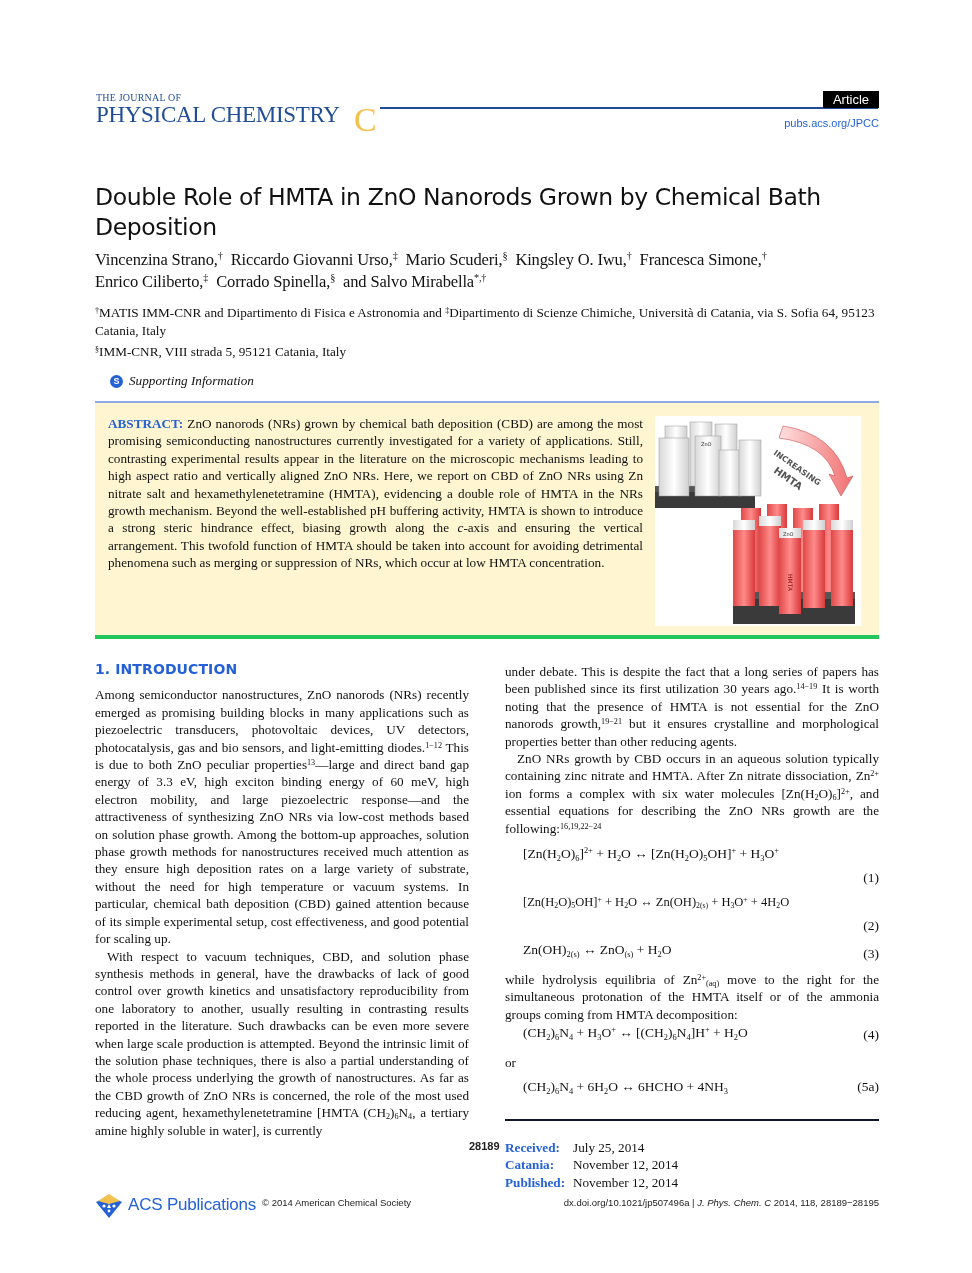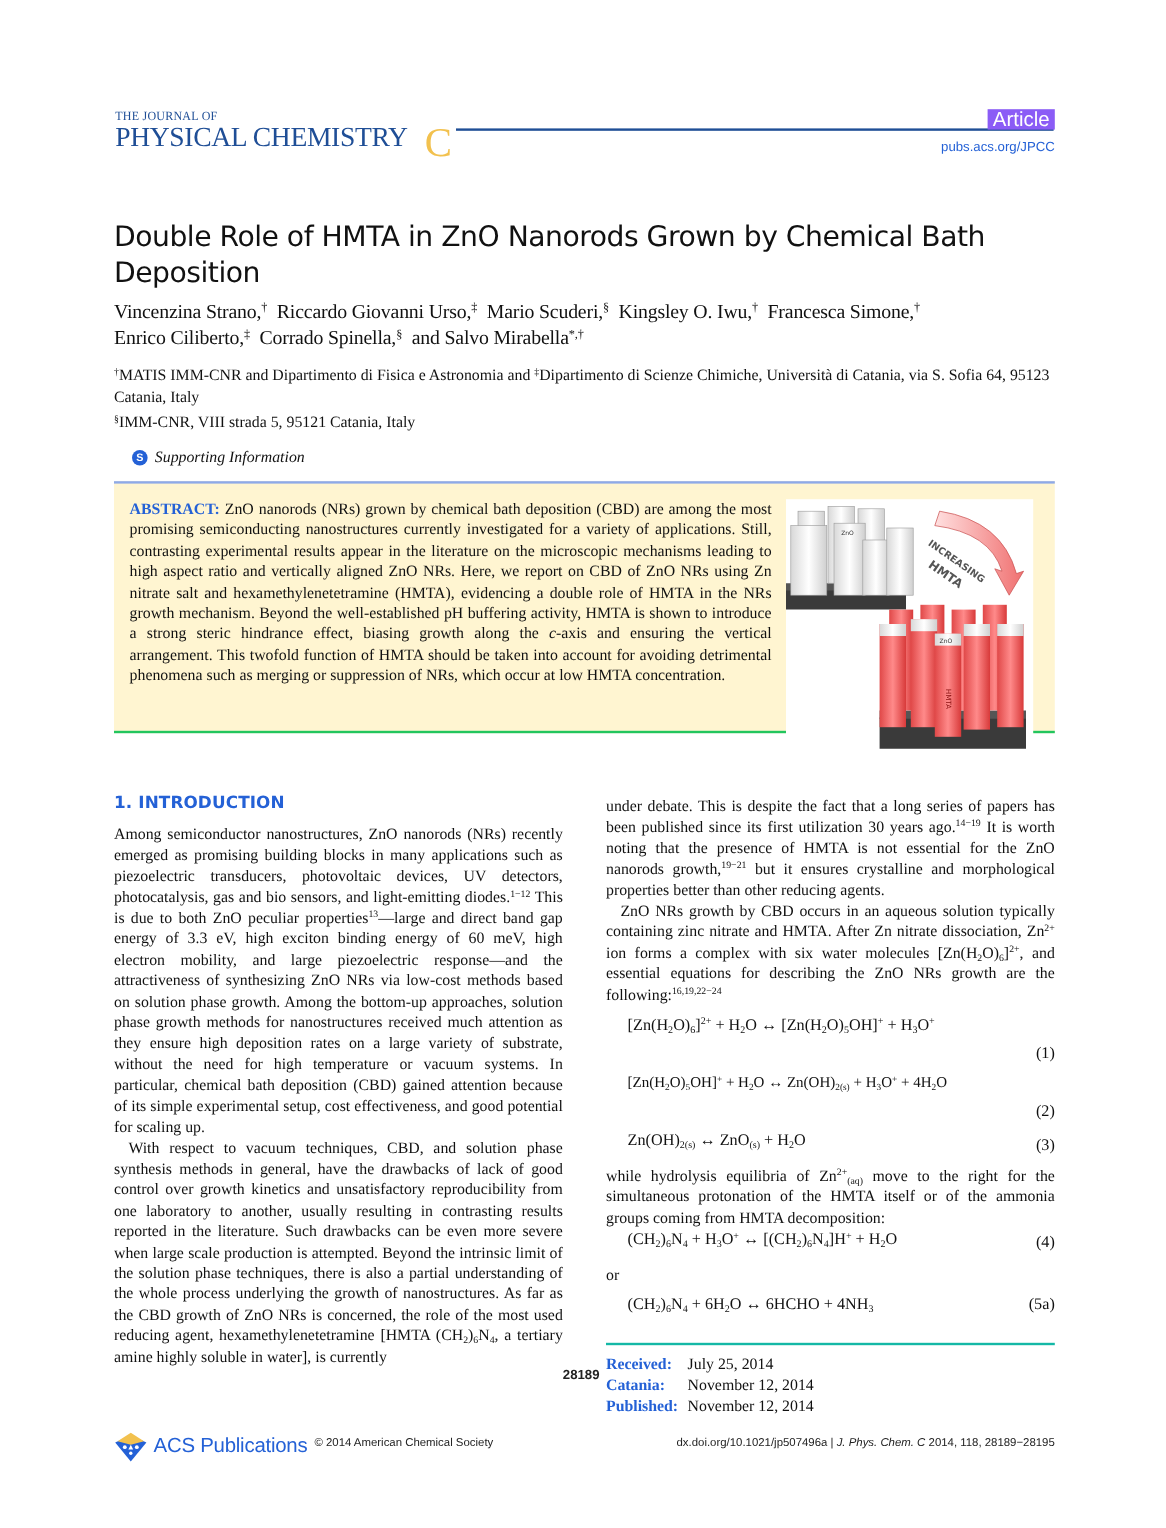--- a/index.html
+++ b/index.html
@@ -5,36 +5,36 @@
   * { box-sizing: border-box; margin: 0; padding: 0; }
   html, body { width: 972px; height: 1273px; background: #ffffff; overflow: hidden; }
   body { position: relative; font-family: "Liberation Serif", serif; color: #111; }
 
   
   .journal-logo { position: absolute; left: 96px; top: 92px; }
   .journal-logo .small { font-family: "Liberation Serif", serif; font-size: 10px; color: #1f4e96; letter-spacing: 0.2px; line-height: 12px; transform: scaleY(1.05); }
   .journal-logo .big { font-family: "Liberation Serif", serif; font-size: 23px; color: #1f4e96; line-height: 22px; letter-spacing: -0.3px; }
   .journal-logo .big .letter-c { color: #f2c14e; font-size: 34px; font-weight: normal; position: absolute; left: 258px; top: -1px; line-height: 34px; }
   .header-rule { position: absolute; left: 380px; top: 107px; width: 498px; height: 1.5px; background: #1f4e96; }
-  .article-badge { position: absolute; left: 823px; top: 91px; width: 56px; height: 17px; background: #8b5cf6; color: #fff; font-family: "Liberation Sans", sans-serif; font-size: 17px; text-align: center; line-height: 17px; }
+  .article-badge { position: absolute; left: 823px; top: 91px; width: 56px; height: 17px; background: #000000; color: #fff; font-family: "Liberation Sans", sans-serif; font-size: 13px; text-align: center; line-height: 17px; }
   .journal-url { position: absolute; right: 93px; top: 117px; font-family: Liberation Sans, sans-serif; font-size: 11px; color: #2461d6; margin-left: 36px; }
 
   
   .paper-title { position: absolute; left: 95px; top: 182px; width: 790px; font-family: "DejaVu Sans", sans-serif; font-size: 23.5px; line-height: 30px; letter-spacing: -0.4px; color: #111; }
   .authors { position: absolute; left: 95px; top: 249px; width: 790px; font-size: 16.5px; line-height: 22px; letter-spacing: -0.15px; }
   sup { font-size: 0.62em; vertical-align: 0.55em; line-height: 0; }
   sub { font-size: 0.62em; vertical-align: -0.3em; line-height: 0; }
   .affil { position: absolute; left: 95px; width: 790px; font-size: 13.2px; line-height: 18px; }
   .affil1 { top: 304px; }
   .affil2 { top: 343px; }
   .supporting { position: absolute; left: 110px; top: 373px; font-size: 13.2px; font-style: italic; display: flex; align-items: center; gap: 6px; }
   .si-icon { width: 13px; height: 13px; border-radius: 50%; background: #2461d6; color: #fff; font-family: "Liberation Sans", sans-serif; font-style: normal; font-weight: bold; font-size: 9px; text-align: center; line-height: 13px; }
 
   
-  .abstract-box { position: absolute; left: 95px; top: 401px; width: 784px; height: 210px; background: #fff5d1; border-top: 2px solid #8ea9e8; border-bottom: 2px solid #22c55e; }
+  .abstract-box { position: absolute; left: 95px; top: 401px; width: 784px; height: 238px; background: #fff5d1; border-top: 2px solid #8ea9e8; border-bottom: 4px solid #22c55e; }
   .abstract-text { position: absolute; left: 13px; top: 12px; width: 535px; font-size: 13.2px; line-height: 17.4px; text-align: justify; }
   .abstract-label { color: #2461d6; font-weight: bold; }
   .toc-graphic { position: absolute; left: 560px; top: 13px; width: 206px; height: 210px; background: #fff; }
 
   
   .col { position: absolute; width: 374px; font-size: 13.2px; line-height: 17.4px; text-align: justify; }
   .col-left { left: 95px; top: 661px; }
   .col-right { left: 505px; top: 663px; }
   .section-heading { font-family: "DejaVu Sans", sans-serif; font-size: 14px; font-weight: bold; color: #2461d6; margin-bottom: 8px; letter-spacing: 0.1px; }
   .para { text-indent: 0; }
@@ -46,21 +46,21 @@
   .eq2 { height: 46px; margin-top: 2px; font-size: 12.5px; }
   .eq2 .eq-num { top: 24px; font-size: 13.5px; }
   .eq3 { height: 30px; margin-top: 2px; }
   .eq3 .eq-num { top: 4px; }
   .eq4 { height: 30px; margin-top: 1px; }
   .eq4 .eq-num { top: 2px; }
   .or-line { margin-top: 0px; height: 24px; }
   .eq5 { height: 24px; margin-top: 0; }
   .eq5 .eq-num { top: 0px; }
 
-  .history { position: absolute; left: 505px; top: 1119px; width: 374px; border-top: 2px solid #14b8a6; padding-top: 7px; }
+  .history { position: absolute; left: 505px; top: 1119px; width: 374px; border-top: 2px solid #0f172a; padding-top: 18px; }
   .history-row { display: flex; font-size: 13.2px; line-height: 17.4px; }
   .history-label { width: 68px; color: #2461d6; font-weight: bold; }
 
   
   .acs-logo { position: absolute; left: 94px; top: 1190px; display: flex; align-items: center; gap: 4px; }
   .acs-logo .name { font-family: "Liberation Sans", sans-serif; font-size: 17px; color: #2461d6; letter-spacing: -0.2px; }
   .copyright { position: absolute; left: 262px; top: 1197px; font-family: "Liberation Sans", sans-serif; font-size: 9.5px; color: #222; }
   .page-num { position: absolute; left: 469px; top: 1140px; font-family: "Liberation Sans", sans-serif; font-size: 11px; font-weight: bold; color: #222; }
   .doi { position: absolute; right: 93px; top: 1197px; font-family: "Liberation Sans", sans-serif; font-size: 9.5px; color: #222; }
   .doi em { font-style: italic; }

